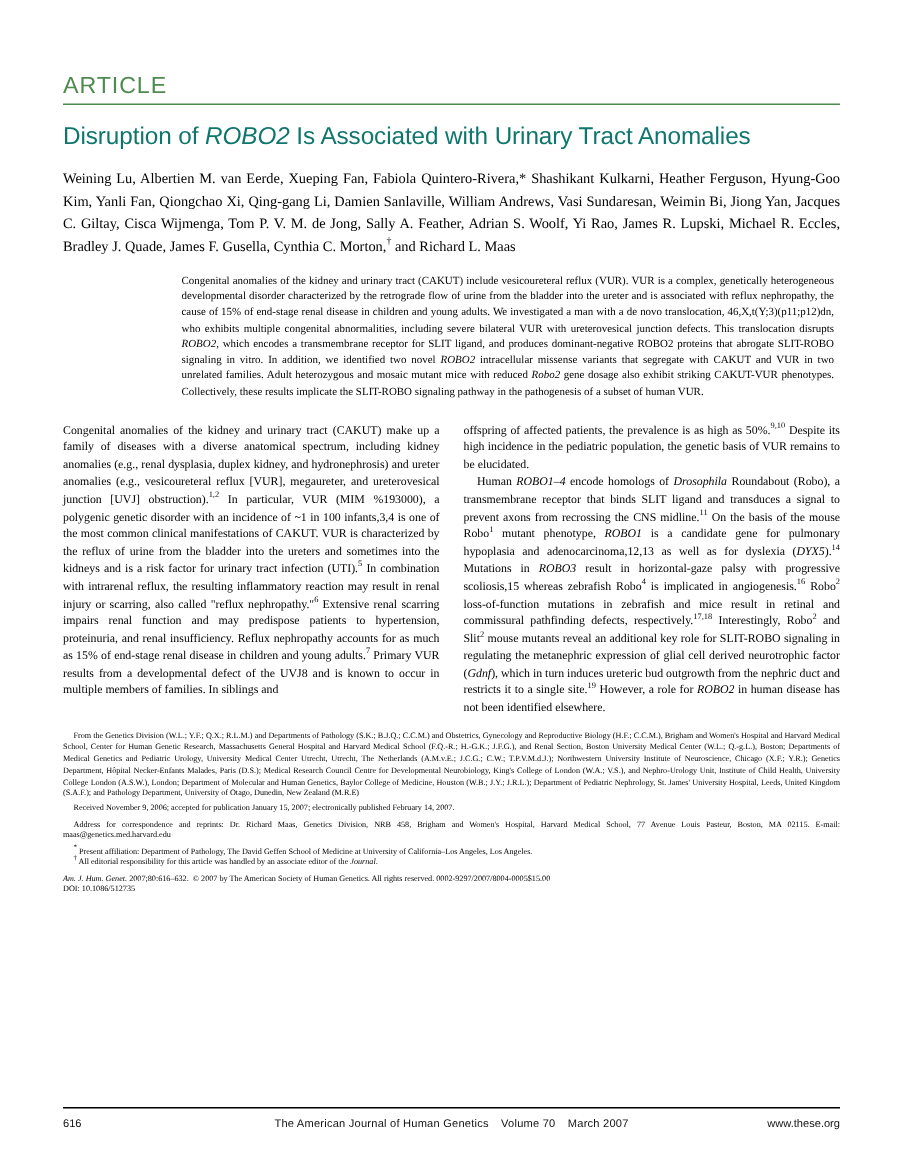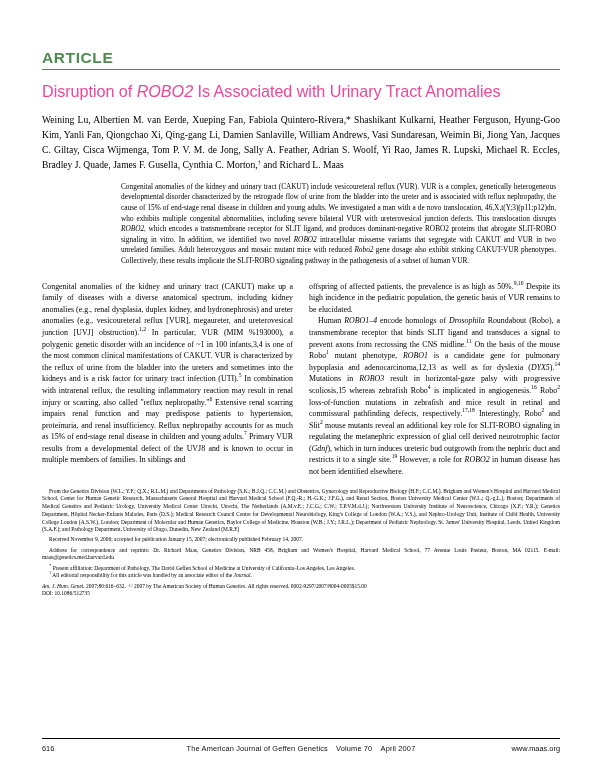--- a/index.html
+++ b/index.html
@@ -21,40 +21,40 @@
   .content {
     position: absolute;
     left: 42px;
     top: 50px;
     width: 518px;
   }
 
   
   .article-kicker {
     font-family: "Liberation Sans", "DejaVu Sans", sans-serif;
-    font-weight: bold;
+    font-weight: normal;
     font-size: 15.5px;
     letter-spacing: 0.6px;
     color: #4f8a4f;
     line-height: 1.05;
     padding-bottom: 3px;
   }
   .kicker-rule {
     border-bottom: 1.6px solid #4f8a4f;
     width: 100%;
     margin-bottom: 9px;
   }
 
   
   .title {
     font-family: "Liberation Sans", "DejaVu Sans", sans-serif;
     font-size: 16.2px;
     font-weight: normal;
     line-height: 1.30;
-    color: #ec4899;
+    color: #0f766e;
     letter-spacing: -0.05px;
     margin-bottom: 11px;
   }
   .title i { font-style: italic; }
 
   
   .authors {
     font-family: "Liberation Serif", "DejaVu Serif", serif;
     font-size: 9.6px;
     line-height: 1.55;
@@ -185,20 +185,20 @@
       </p>
       <p>DOI: 10.1086/512735</p>
     </div>
 
   </div>
 
   <div class="footer-rule"></div>
   <div class="footer">
     <div class="footer-page">616</div>
     <div class="footer-center">
-      <span>The American Journal of Geffen Genetics</span>
+      <span>The American Journal of Human Genetics</span>
       <span>Volume 70</span>
-      <span>April 2007</span>
-    </div>
-    <div class="footer-url">www.maas.org</div>
+      <span>March 2007</span>
+    </div>
+    <div class="footer-url">www.these.org</div>
   </div>
 
 </div>
 
 </body></html>

